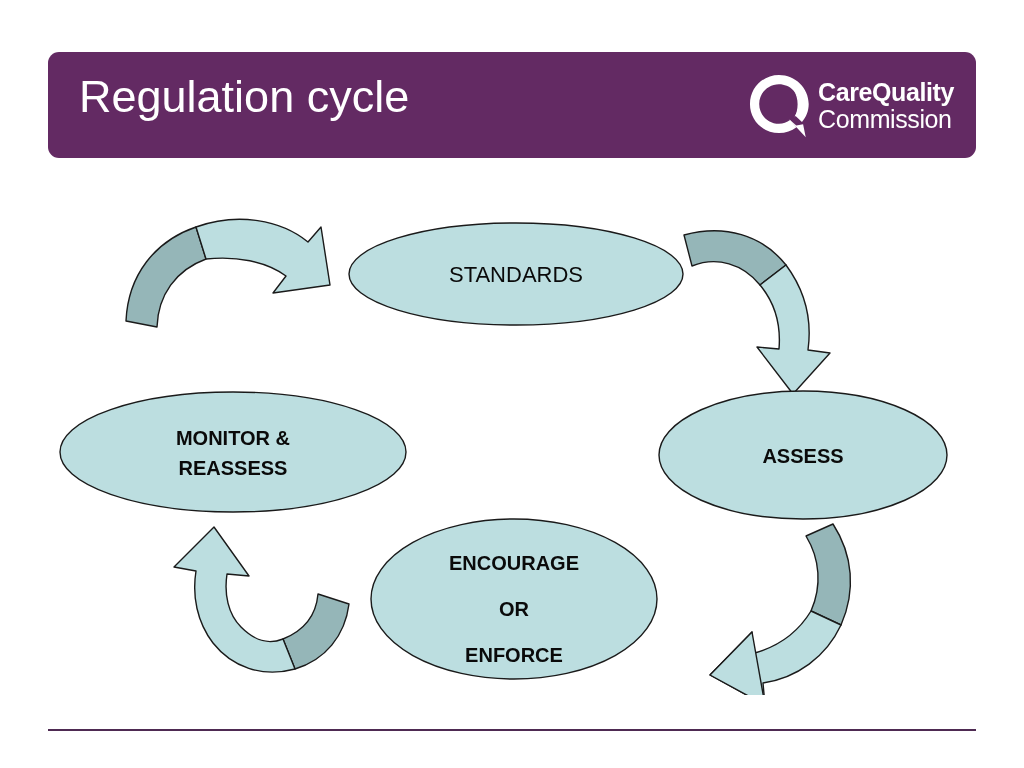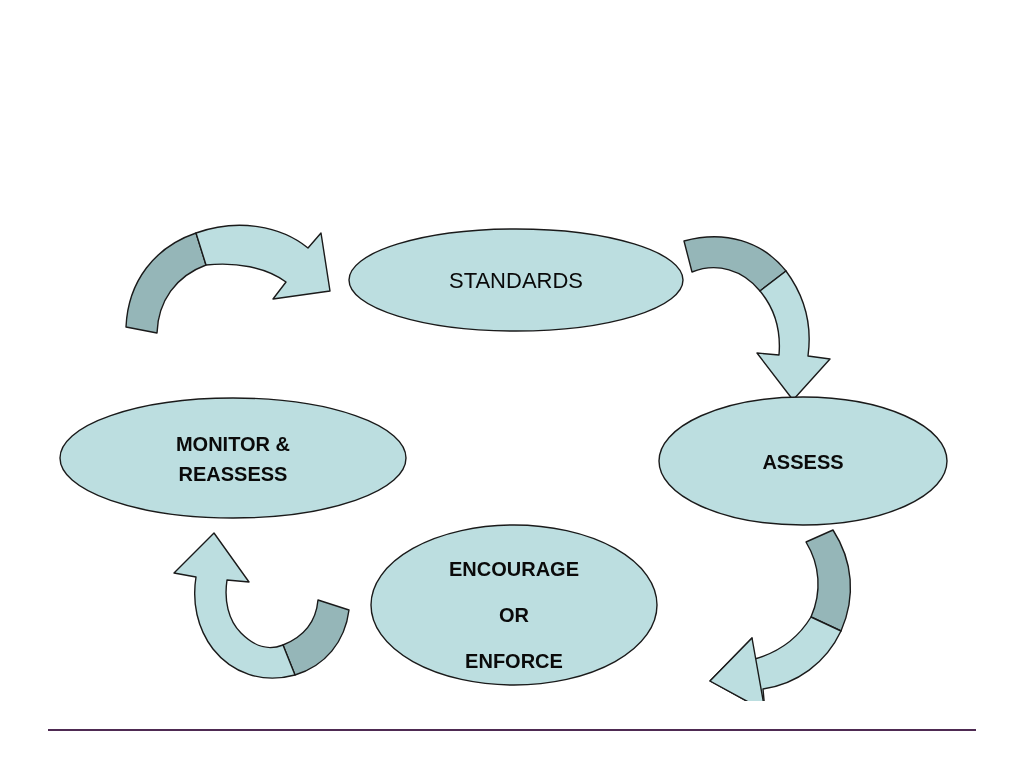--- a/index.html
+++ b/index.html
@@ -74,21 +74,21 @@
     letter-spacing: -0.4px;
     white-space: nowrap;
   }
   .logo-line-1 { font-weight: 700; }
   .logo-line-2 { font-weight: 400; margin-top: 2px; }
 
   
   #diagram {
     position: absolute;
     left: 0;
-    top: 181px;
+    top: 175px;
     width: 1024px;
     height: 520px;
   }
   #diagram svg { display: block; }
 
   .node-label {
     font-family: "Liberation Sans", sans-serif;
     fill: #0a0a0a;
   }
   .label-bold { font-weight: 700; font-size: 20px; }
@@ -102,20 +102,61 @@
     width: 928px;
     height: 2px;
     background: #4E2A52;
   }
 </style>
 </head>
 <body>
 
 <div id="slide">
 
+  <div id="header-bar">
+    <div id="page-title">Regulation cycle</div>
+
+    <div id="logo">
+      <svg id="logo-mark" viewBox="0 0 100 100" xmlns="http://www.w3.org/2000/svg">
+
+        <path fill="#ffffff" d="
+          M50 3
+          C25.5 3 6 22.5 6 47
+          C6 71.5 25.5 91 50 91
+          C60 91 69.2 87.7 76.5 82.2
+          L66.8 71.4
+          C62 75 56.3 77 50 77
+          C33.3 77 20 63.7 20 47
+          C20 30.3 33.3 17 50 17
+          C66.7 17 80 30.3 80 47
+          C80 53.6 77.9 59.6 74.3 64.5
+          L84.8 74.3
+          C91.2 66.8 95 57.4 95 47
+          C95 22.5 74.5 3 50 3 Z"></path>
+
+        <path fill="#ffffff" d="
+          M72.5 26
+          C78 32 81 39.3 81 47
+          C81 54.8 78.2 62 73.4 67.6
+          C76.5 61.3 78.2 54.4 78.2 47.3
+          C78.2 39.6 76.2 32.4 72.5 26 Z"></path>
+
+        <path fill="#ffffff" d="
+          M64.5 69.5
+          L90.5 97.5
+          L86.5 77.5
+          L76.2 79.5 Z"></path>
+      </svg>
+
+      <div id="logo-wordmark">
+        <span class="logo-line logo-line-1">CareQuality</span>
+        <span class="logo-line logo-line-2">Commission</span>
+      </div>
+    </div>
+  </div>
 
   <div id="diagram">
     <svg width="1024" height="520" viewBox="0 0 1024 520" xmlns="http://www.w3.org/2000/svg">
 
       <g>
 
         <path fill="#95B6B8" stroke="#1a1a1a" stroke-width="1.4" stroke-linejoin="round" d="M126 146
                  C128 100 155 66 196 52
                  L206 84
                  C176 95 158 120 157 152 Z"></path>

